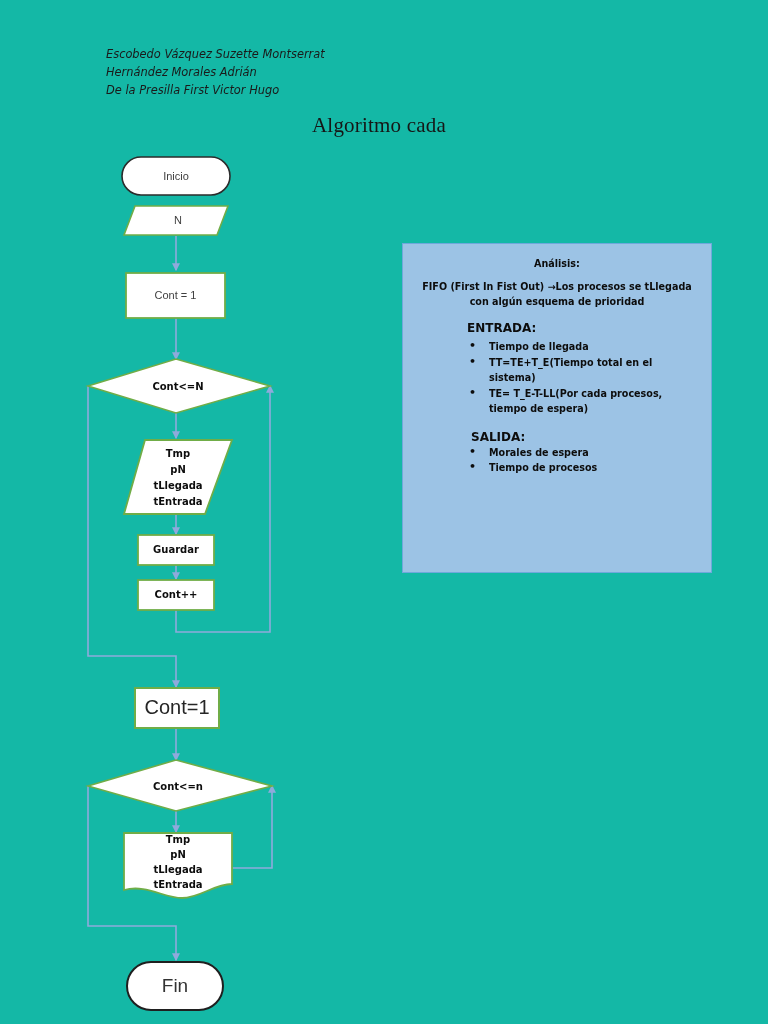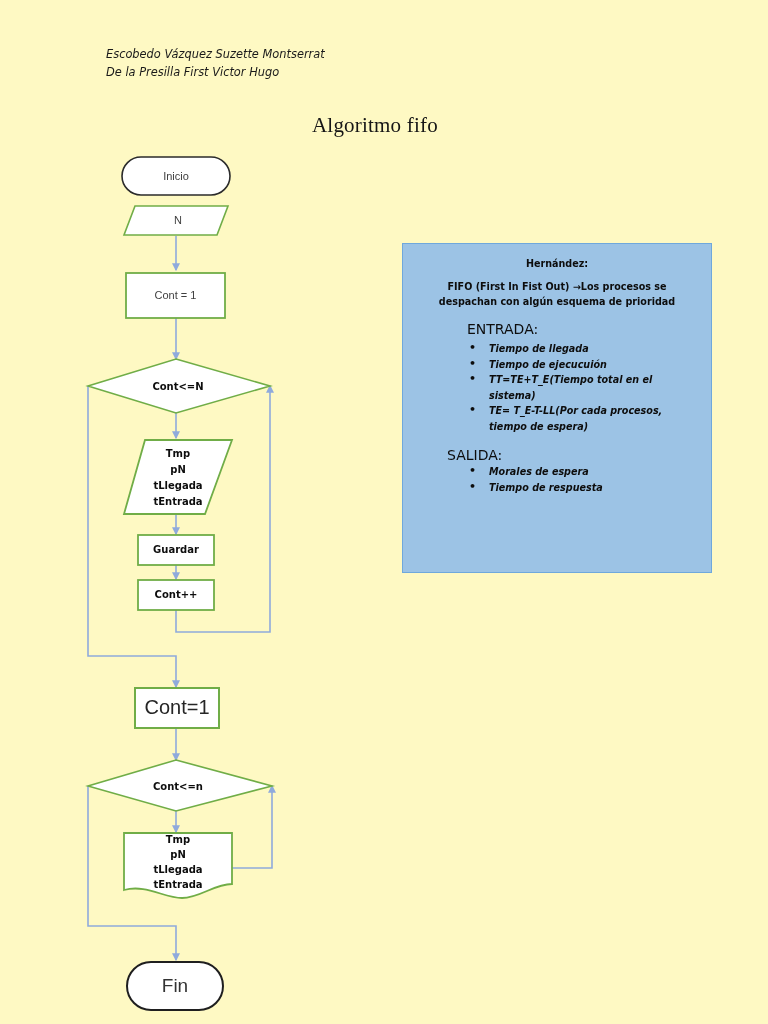--- a/index.html
+++ b/index.html
@@ -13,21 +13,21 @@
     position: relative;
     font-family: "Liberation Sans", sans-serif;
     overflow: hidden;
   }
 
   #page {
     position: absolute;
     left: 0; top: 0;
     width: 768px;
     height: 1024px;
-    background: #fef9c3;
+    background: #14b8a6;
   }
 
   
   #authors {
     position: absolute;
     left: 106px;
     top: 45px;
     width: 320px;
   }
   #authors .author-line {
@@ -114,32 +114,31 @@
   }
   #analysis-box .an-lead {
     text-align: center;
     font-size: 9.6px;
     font-weight: bold;
     line-height: 14.5px;
     margin: 0 0 12px 0;
     padding: 0 2px;
   }
   #analysis-box .an-head {
-    font-size: 14px;
-    font-weight: normal;
+    font-size: 12px;
+    font-weight: bold;
     margin: 0 0 4px 52px;
   }
   #analysis-box .an-head.tight {
-    margin: 0 0 1px 32px;
+    margin: 0 0 1px 56px;
   }
   #analysis-box ul.an-list {
     list-style: none;
     margin: 0 0 2px 0;
     padding: 0;
-    font-style: italic;
   }
   #analysis-box ul.an-list li {
     position: relative;
     font-size: 9.6px;
     font-weight: bold;
     line-height: 15.5px;
     margin: 0 0 0 52px;
     padding-left: 22px;
   }
   #analysis-box ul.an-list li::before {
@@ -159,24 +158,25 @@
     height: 11px;
   }
 </style>
 </head>
 <body>
 
 <div id="page">
 
   <div id="authors">
     <div class="author-line">Escobedo Vázquez Suzette Montserrat</div>
+    <div class="author-line">Hernández Morales Adrián</div>
     <div class="author-line">De la Presilla First Victor Hugo</div>
   </div>
 
-  <div id="doc-title">Algoritmo fifo</div>
+  <div id="doc-title">Algoritmo cada</div>
 
   <svg id="flow-svg" viewBox="0 0 768 1024">
     <defs>
       <marker id="arrow-blue" viewBox="0 0 10 10" refX="8.5" refY="5" markerWidth="5" markerHeight="5" orient="auto-start-reverse">
         <path d="M 0 0 L 10 5 L 0 10 z" fill="#8FAADC"></path>
       </marker>
     </defs>
 
     <g stroke="#8FAADC" stroke-width="1.6" fill="none">
 
@@ -261,33 +261,32 @@
       <text class="fl-text" x="178" y="885">tEntrada</text>
     </g>
 
     <g>
       <rect x="127" y="962" width="96" height="48" rx="24" ry="24" fill="#ffffff" stroke="#1f1f1f" stroke-width="2"></rect>
       <text class="fl-text-term" x="175" y="987">Fin</text>
     </g>
   </svg>
 
   <div id="analysis-box">
-    <div class="an-title">Hernández:</div>
-    <div class="an-lead">FIFO (First In Fist Out) →Los procesos se despachan con algún esquema de prioridad</div>
+    <div class="an-title">Análisis:</div>
+    <div class="an-lead">FIFO (First In Fist Out) →Los procesos se tLlegada con algún esquema de prioridad</div>
 
     <div class="an-head">ENTRADA:</div>
     <ul class="an-list">
       <li>Tiempo de llegada</li>
-      <li>Tiempo de ejecucuión</li>
       <li>TT=TE+T_E(Tiempo total en el sistema)</li>
       <li>TE= T_E-T-LL(Por cada procesos, tiempo de espera)</li>
     </ul>
 
     <div class="an-gap"></div>
 
     <div class="an-head tight">SALIDA:</div>
     <ul class="an-list">
       <li>Morales de espera</li>
-      <li>Tiempo de respuesta</li>
+      <li>Tiempo de procesos</li>
     </ul>
   </div>
 
 </div>
 
 </body></html>

